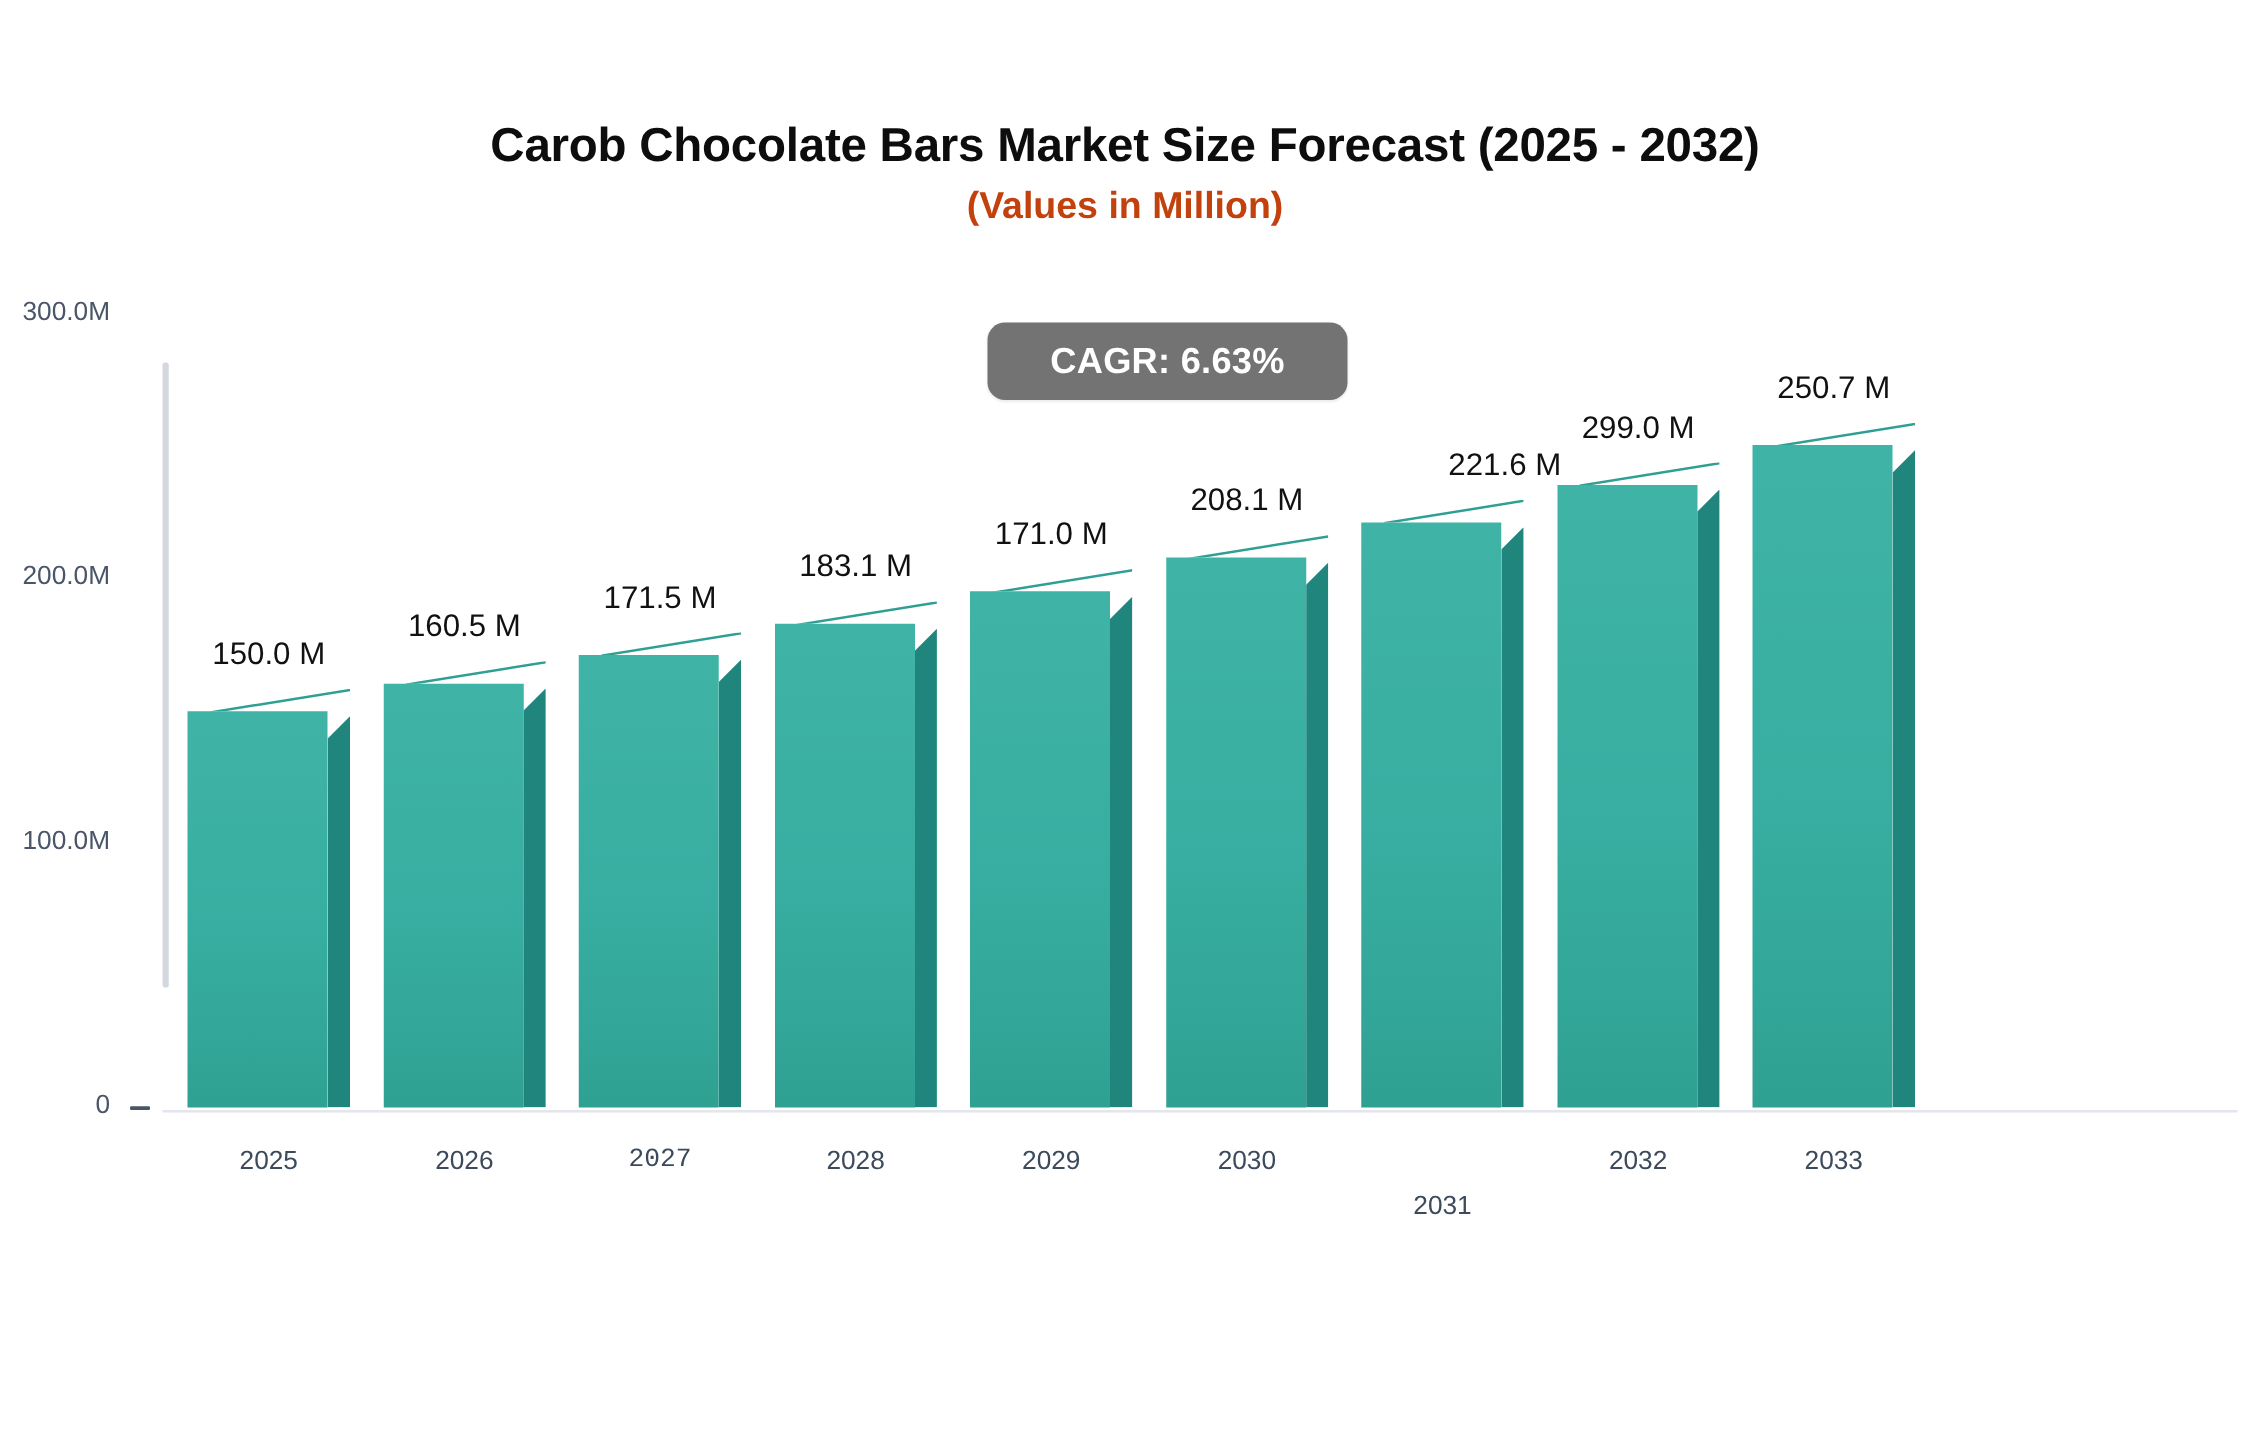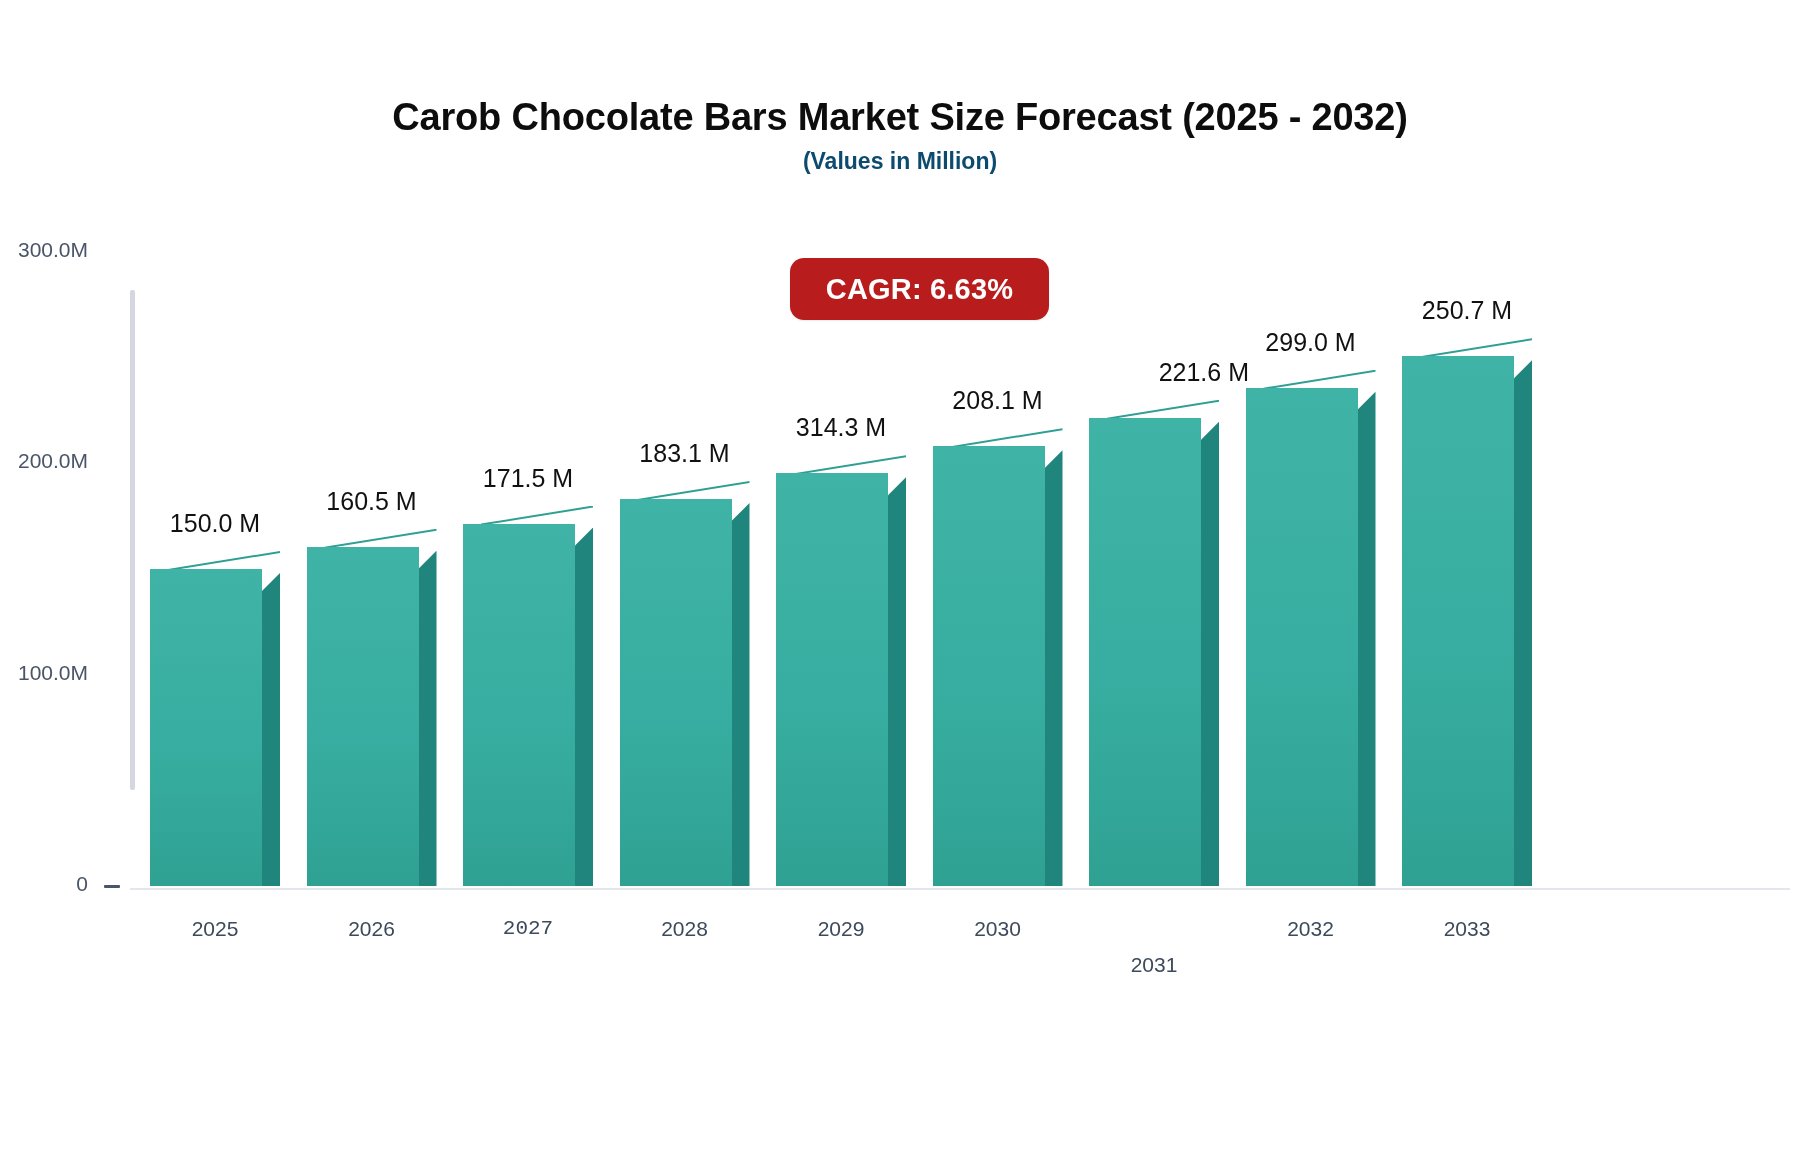--- a/index.html
+++ b/index.html
@@ -35,34 +35,34 @@
     color: #0d0d0d;
     letter-spacing: -0.2px;
     white-space: nowrap;
   }
   .subtitle {
     position: absolute;
     left: 0;
     top: 148px;
     width: 1800px;
     text-align: center;
-    font-size: 23px;
-    font-weight: bold;
-    color: #0c4a6e;
+    font-size: 30px;
+    font-weight: bold;
+    color: #c2410c;
     white-space: nowrap;
   }
 
   
   .cagr-badge {
     position: absolute;
     left: 790px;
     top: 258px;
-    width: 259px;
+    width: 288px;
     height: 62px;
-    background: #b91c1c;
+    background: #737373;
     border-radius: 14px;
     display: flex;
     align-items: center;
     justify-content: center;
     box-shadow: 0 1px 2px rgba(0,0,0,0.08);
   }
   .cagr-badge span {
     color: #ffffff;
     font-size: 29px;
     font-weight: bold;
@@ -222,21 +222,21 @@
           <div class="bar-front" style="width: 112px; height: 386.951px;"></div>
           <div class="bar-side" style="left: 112px; width: 18px; height: 382.951px; clip-path: polygon(0px 18px, 100% 0px, 100% 100%, 0px 100%);"></div>
           <div class="bar-top" style="left: 0px; top: 0px; width: 130px; height: 18px; clip-path: polygon(18px 18px, 100% 0px, 100% 2px, 18px 20px);"></div>
         </div>
         <div class="bar-label" style="left: 589.5px; width: 190px; top: 439.049px;">183.1 M</div>
         <div class="bar-group" style="left: 776px; top: 455.266px; width: 130px; height: 430.734px;">
           <div class="bar-front" style="width: 112px; height: 412.734px;"></div>
           <div class="bar-side" style="left: 112px; width: 18px; height: 408.734px; clip-path: polygon(0px 18px, 100% 0px, 100% 100%, 0px 100%);"></div>
           <div class="bar-top" style="left: 0px; top: 0px; width: 130px; height: 18px; clip-path: polygon(18px 18px, 100% 0px, 100% 2px, 18px 20px);"></div>
         </div>
-        <div class="bar-label" style="left: 746px; width: 190px; top: 413.266px;">314.3 M</div>
+        <div class="bar-label" style="left: 746px; width: 190px; top: 413.266px;">171.0 M</div>
         <div class="bar-group" style="left: 932.5px; top: 428.215px; width: 130px; height: 457.785px;">
           <div class="bar-front" style="width: 112px; height: 439.785px;"></div>
           <div class="bar-side" style="left: 112px; width: 18px; height: 435.785px; clip-path: polygon(0px 18px, 100% 0px, 100% 100%, 0px 100%);"></div>
           <div class="bar-top" style="left: 0px; top: 0px; width: 130px; height: 18px; clip-path: polygon(18px 18px, 100% 0px, 100% 2px, 18px 20px);"></div>
         </div>
         <div class="bar-label" style="left: 902.5px; width: 190px; top: 386.215px;">208.1 M</div>
         <div class="bar-group" style="left: 1089px; top: 399.685px; width: 130px; height: 486.315px;">
           <div class="bar-front" style="width: 112px; height: 468.315px;"></div>
           <div class="bar-side" style="left: 112px; width: 18px; height: 464.315px; clip-path: polygon(0px 18px, 100% 0px, 100% 100%, 0px 100%);"></div>
           <div class="bar-top" style="left: 0px; top: 0px; width: 130px; height: 18px; clip-path: polygon(18px 18px, 100% 0px, 100% 2px, 18px 20px);"></div>

